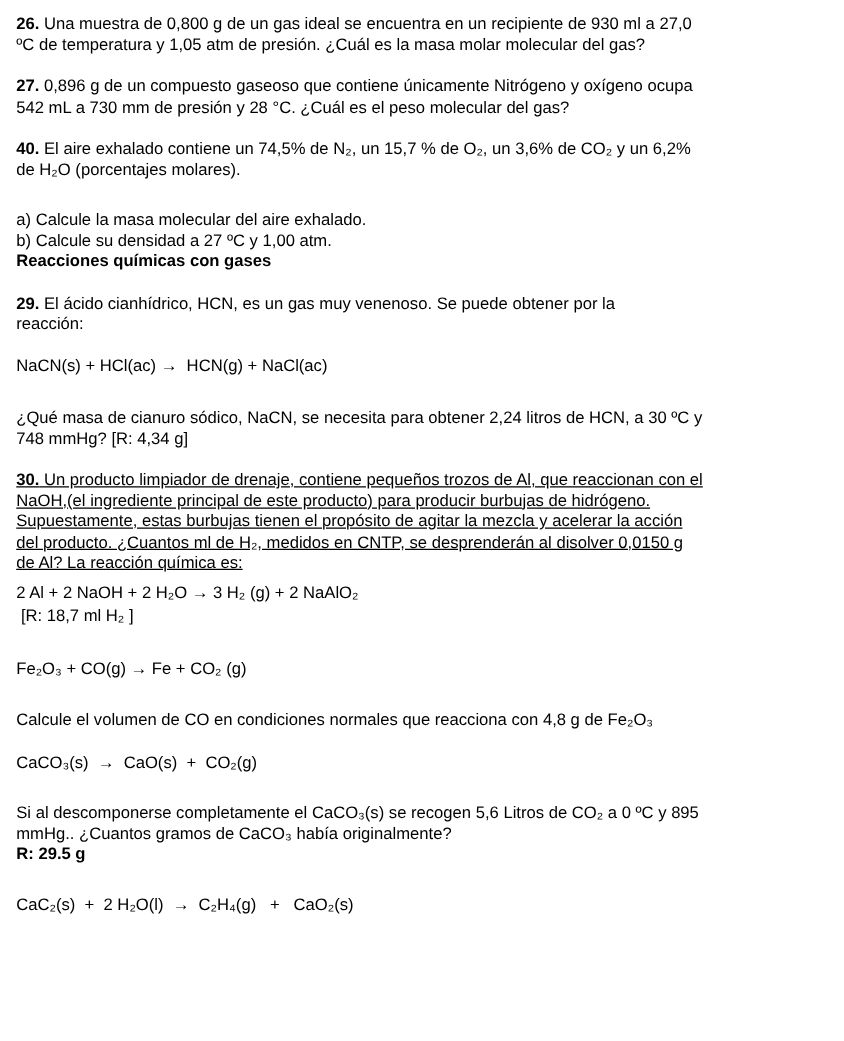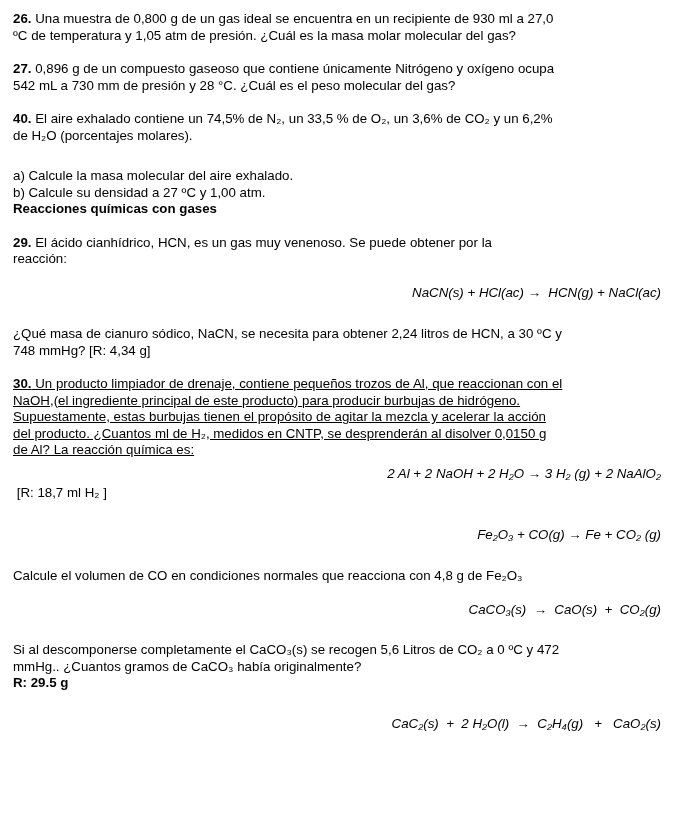--- a/index.html
+++ b/index.html
@@ -17,37 +17,37 @@
   .page { padding: 11px 14px 0 13px; }
   p {
     margin: 0;
     white-space: pre-wrap;
   }
   .mb    { margin-bottom: 17px; }
   .mb0   { margin-bottom: 0; margin-top: 24px; }
   .mb-xs { margin-bottom: 3px; }
   .mb-sm { margin-bottom: 7px; text-decoration: underline; }
   .mb-lg { margin-bottom: 25px; }
-  .eq    { text-align: right; font-style: italic; }
+  .eq    { text-align: left; }
   .bold  { font-weight: bold; }
   .justify { text-align: justify; }
   b.num  { font-weight: bold; text-align: right; }
 </style>
 </head>
 <body>
 
 <div class="page">
 
   <p class="mb"><b class="num">26.</b><span> Una muestra de 0,800 g de un gas ideal se encuentra en un recipiente de 930 ml a 27,0
 ºC de temperatura y 1,05 atm de presión. ¿Cuál es la masa molar molecular del gas?</span></p>
 
   <p class="mb"><b class="num">27.</b><span> 0,896 g de un compuesto gaseoso que contiene únicamente Nitrógeno y oxígeno ocupa
 542 mL a 730 mm de presión y 28 °C. ¿Cuál es el peso molecular del gas?</span></p>
 
-  <p class="mb"><b class="num">40.</b><span> El aire exhalado contiene un 74,5% de N₂, un 33,5 % de O₂, un 3,6% de CO₂ y un 6,2%
+  <p class="mb"><b class="num">40.</b><span> El aire exhalado contiene un 74,5% de N₂, un 15,7 % de O₂, un 3,6% de CO₂ y un 6,2%
 de H₂O (porcentajes molares).</span></p>
 
   <p class="mb0">a) Calcule la masa molecular del aire exhalado.
 b) Calcule su densidad a 27 ºC y 1,00 atm.</p>
 
   <p class="bold mb">Reacciones químicas con gases</p>
 
   <p class="mb"><b class="num">29.</b><span> El ácido cianhídrico, HCN, es un gas muy venenoso. Se puede obtener por la
 reacción:</span></p>
 
@@ -67,21 +67,21 @@
   <p class="mb-lg"> [R: 18,7 ml H₂ ]</p>
 
 
   <p class="eq mb-lg">Fe₂O₃ + CO(g) → Fe + CO₂ (g)</p>
 
   <p class="mb">Calcule el volumen de CO en condiciones normales que reacciona con 4,8 g de Fe₂O₃</p>
 
 
   <p class="eq mb">CaCO₃(s)  →  CaO(s)  +  CO₂(g)</p>
 
-  <p class="mb0">Si al descomponerse completamente el CaCO₃(s) se recogen 5,6 Litros de CO₂ a 0 ºC y 472
+  <p class="mb0">Si al descomponerse completamente el CaCO₃(s) se recogen 5,6 Litros de CO₂ a 0 ºC y 895
 mmHg.. ¿Cuantos gramos de CaCO₃ había originalmente?</p>
 
   <p class="bold mb">R: 29.5 g</p>
 
 
   <p class="eq mb0">CaC₂(s)  +  2 H₂O(l)  →  C₂H₄(g)   +   CaO₂(s)</p>
 
 </div>
 
 </body></html>

